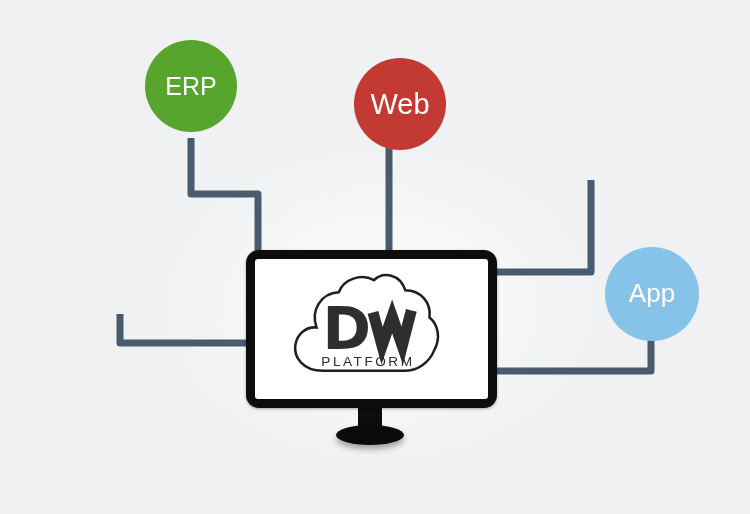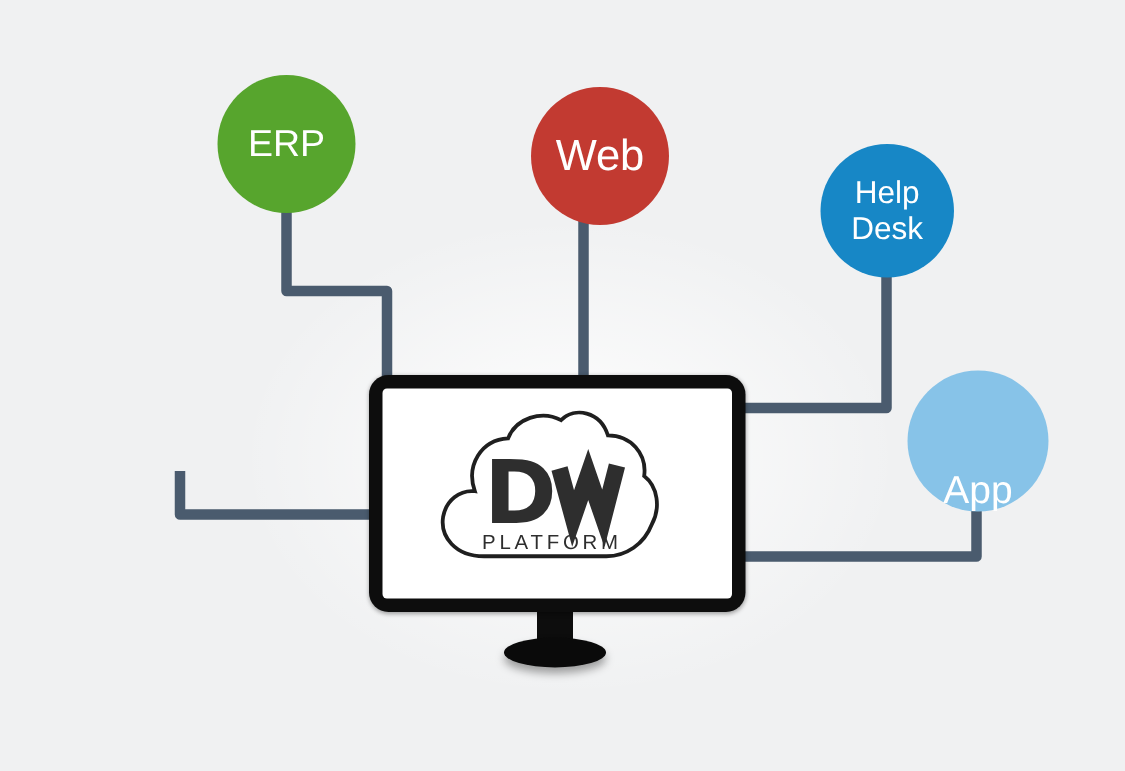--- a/index.html
+++ b/index.html
@@ -11,25 +11,25 @@
     position:absolute;left:160px;top:145px;width:440px;height:320px;
     background:radial-gradient(closest-side,rgba(255,255,255,.95),rgba(255,255,255,0));
     pointer-events:none;
   }
   .connectors{position:absolute;left:0;top:0;width:750px;height:514px;}
   .connectors polyline{fill:none;stroke-width:7;stroke-linejoin:round;stroke-linecap:butt;}
   .node{
     position:absolute;border-radius:50%;display:flex;align-items:center;justify-content:center;
     color:#ffffff;text-align:center;line-height:1.12;font-weight:400;
   }
-  .node-erp{left:145px;top:50px;width:92px;height:92px;font-size:25px;text-align:right;}
+  .node-erp{left:145px;top:40px;width:92px;height:92px;font-size:25px;text-align:right;}
   .node-web{left:354px;top:58px;width:92px;height:92px;font-size:29px;}
   .node-helpdesk{left:547px;top:96px;width:89px;height:89px;font-size:21px;padding:0 12px;box-sizing:border-box;}
   .node-crm{left:73px;top:224px;width:94px;height:94px;font-size:25px;}
-  .node-app{left:605px;top:247px;width:94px;height:94px;font-size:26px;align-items:flex-end;}
+  .node-app{left:605px;top:247px;width:94px;height:94px;font-size:26px;}
   .monitor{
     position:absolute;left:246px;top:250px;width:251px;height:158px;
     background:#0d0d0d;border-radius:13px;box-shadow:0 1px 3px rgba(0,0,0,.35);
     display:flex;
   }
   .screen{
     margin:9px;flex:1;background:#ffffff;border-radius:3px;
     display:flex;align-items:center;justify-content:center;
   }
   .neck{position:absolute;left:358px;top:406px;width:24px;height:26px;background:#0d0d0d;}
@@ -57,23 +57,20 @@
   </svg>
 
   <div class="node node-erp" style="background-color: rgb(87, 165, 45);">
     <span>ERP</span>
   </div>
 
   <div class="node node-web" style="background-color: rgb(194, 58, 49);">
     <span>Web</span>
   </div>
 
-  <div class="node node-helpdesk" style="background-color: rgb(23, 135, 198);">
-    <span>Help Desk</span>
-  </div>
 
 
   <div class="node node-app" style="background-color: rgb(135, 195, 232);">
     <span>App</span>
   </div>
 
   <div class="neck"></div>
   <div class="base"></div>
 
   <div class="monitor">

